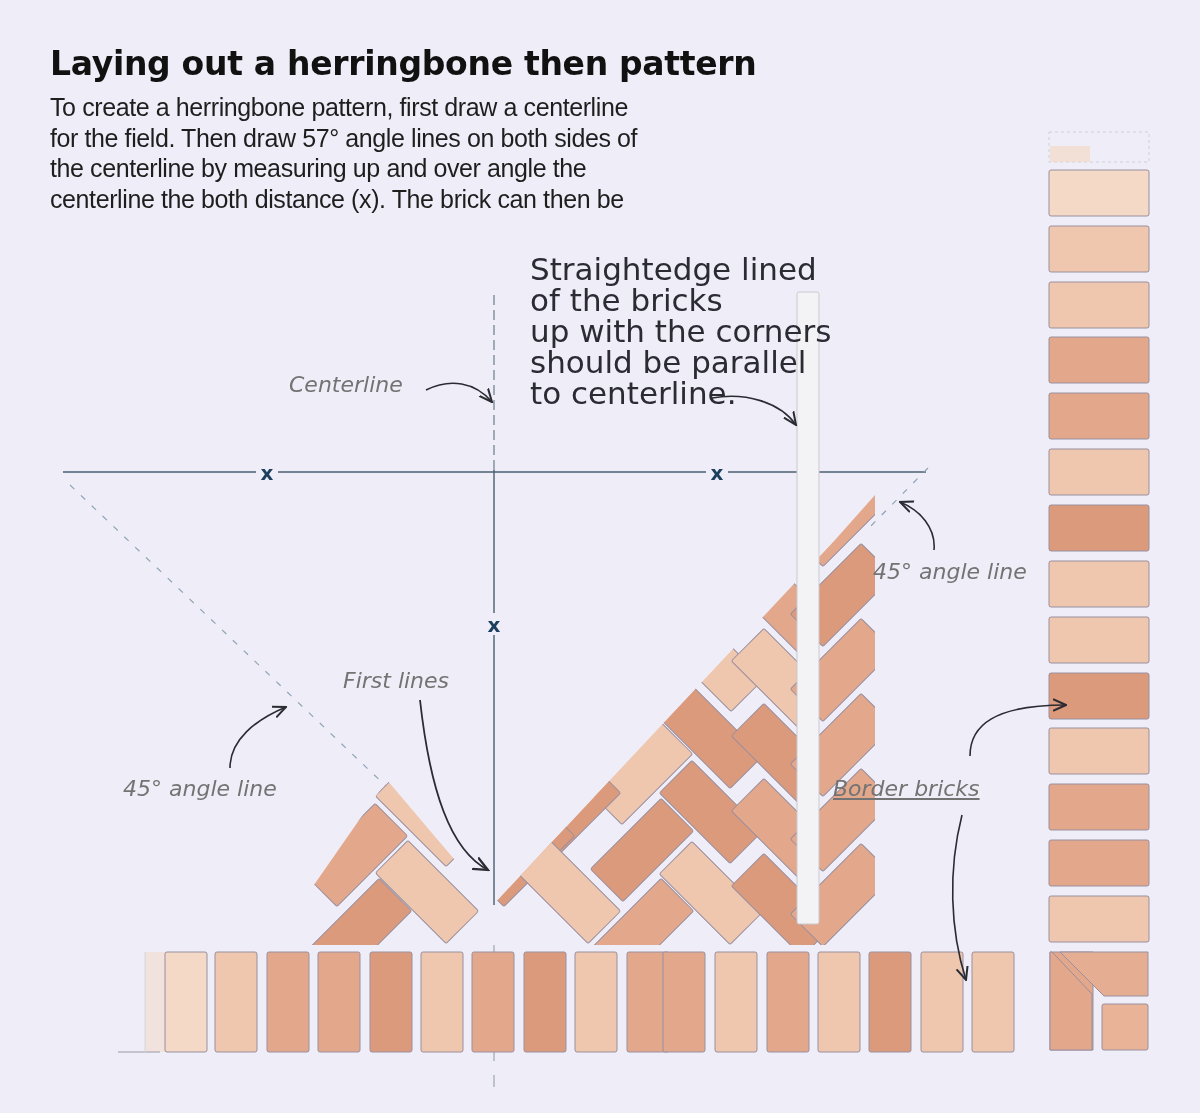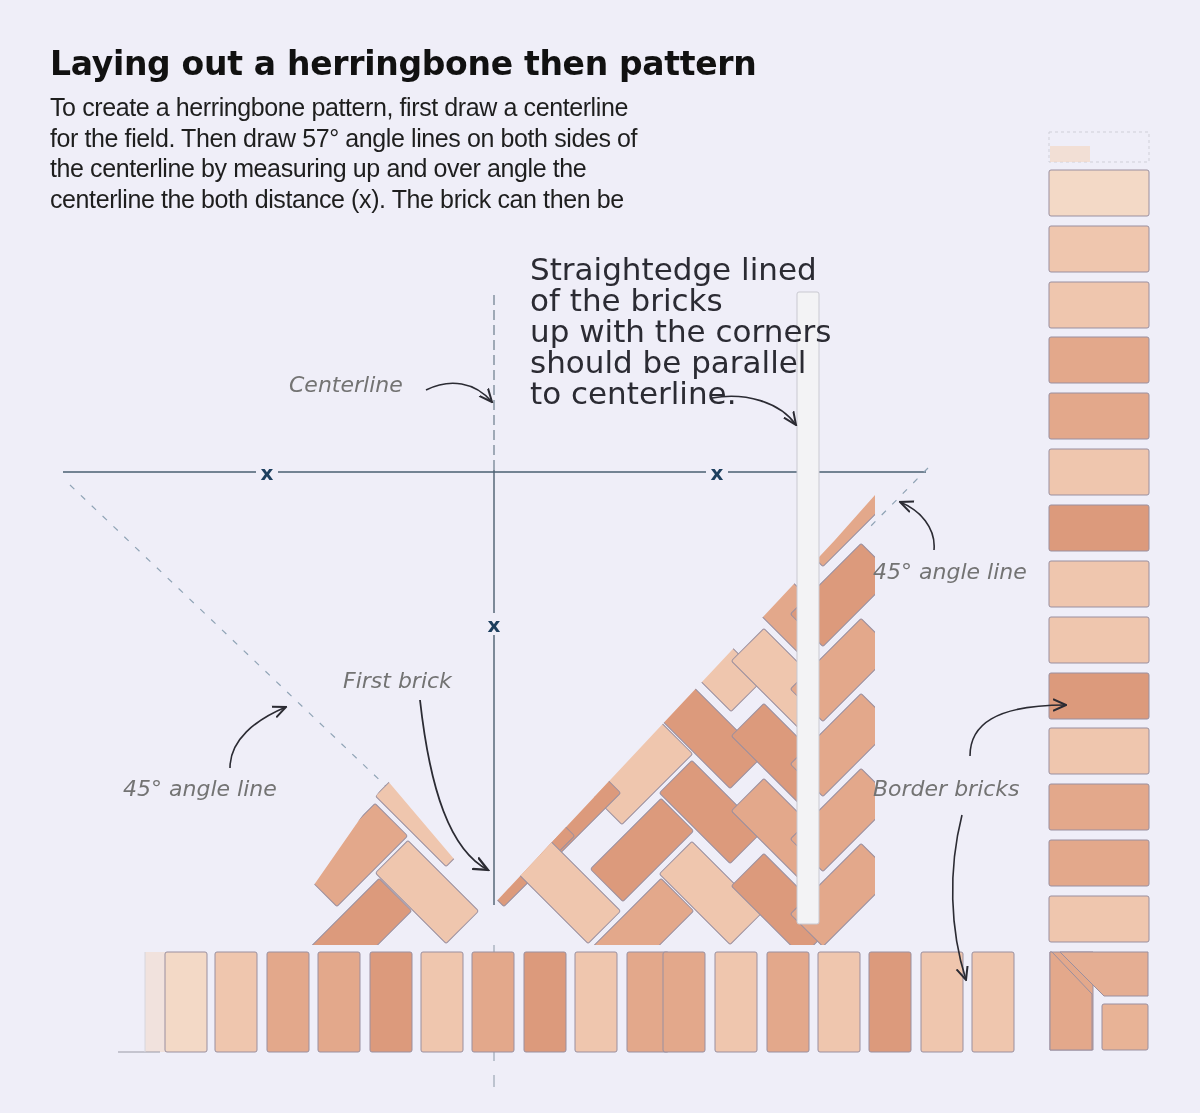--- a/index.html
+++ b/index.html
@@ -176,16 +176,16 @@
 <div class="label" style="left:289px; top:372px;">Centerline</div>
 
 <div class="note">
   <span>Straightedge lined</span>
   <span>of the bricks</span>
   <span>up with the corners</span>
   <span>should be parallel</span>
   <span>to centerline.</span>
 </div>
 
-<div class="label" style="left:343px; top:668px;">First brick</div>
+<div class="label" style="left:343px; top:668px;">First lines</div>
 <div class="label" style="left:123px; top:776px;">45° angle line</div>
 <div class="label" style="left:873px; top:559px;">45° angle line</div>
-<div class="label" style="left:873px; top:776px;">Border bricks</div>
+<div class="label" style="left:833px; top:776px;text-decoration:underline;">Border bricks</div>
 
 </body></html>

